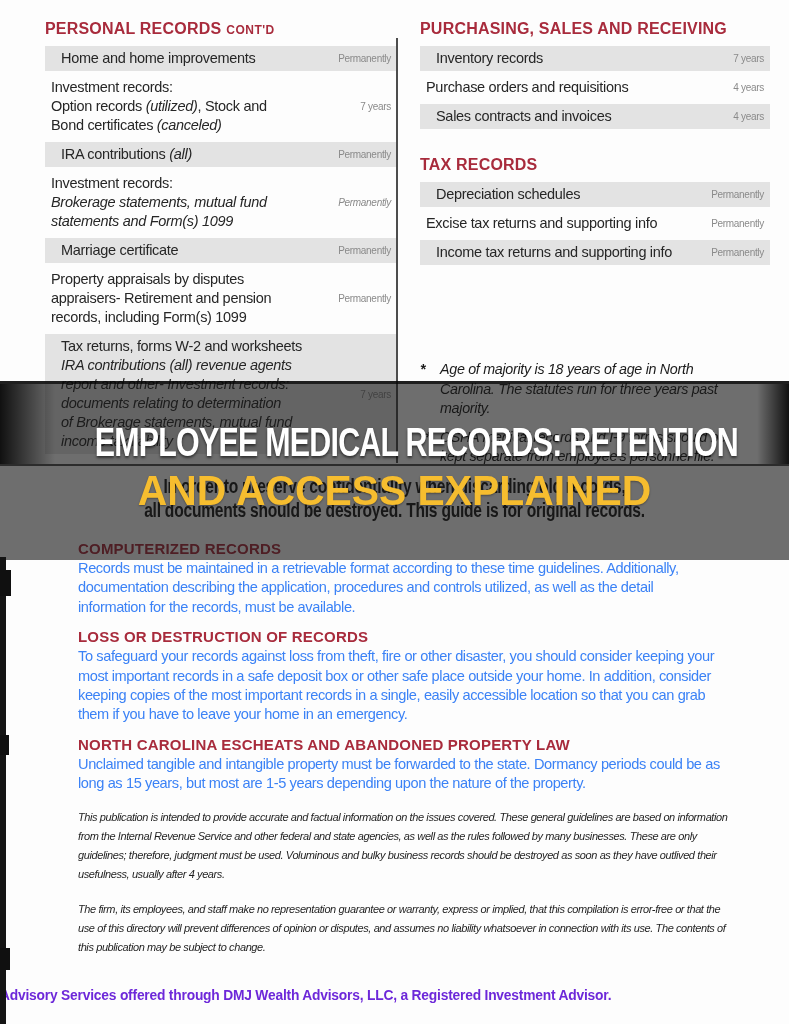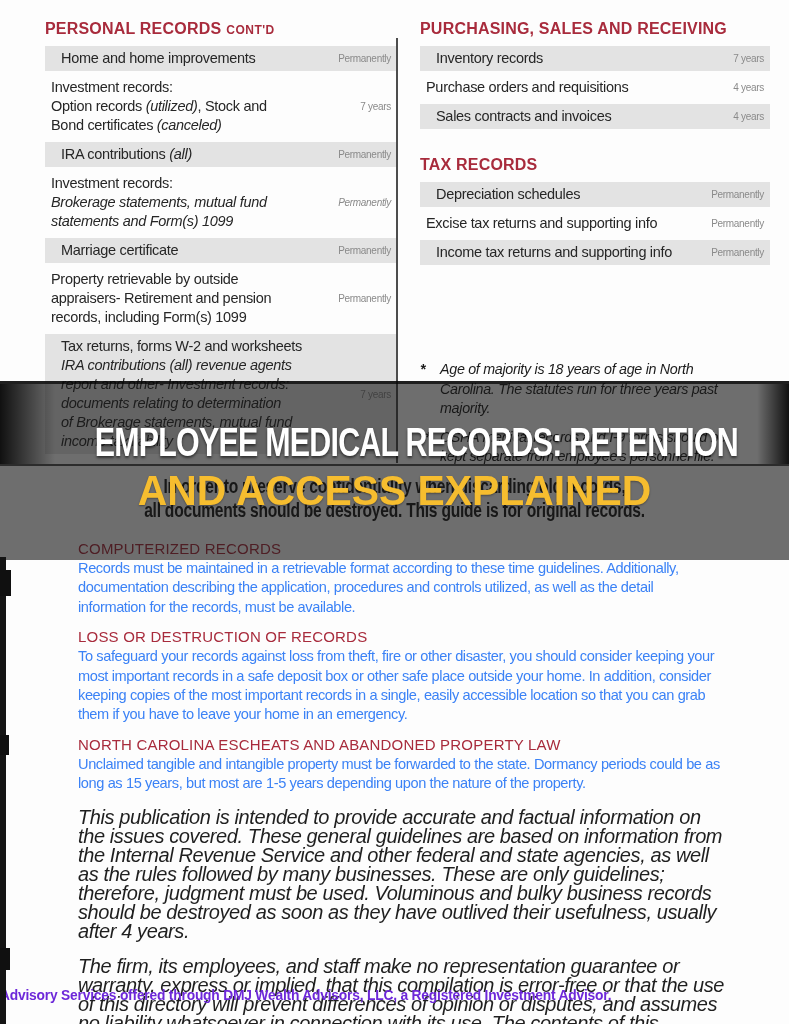--- a/index.html
+++ b/index.html
@@ -70,32 +70,32 @@
   }
   .notice{
     position:absolute; left:0; top:474px; width:789px; z-index:25;
     text-align:center; font-weight:bold; font-size:19.5px; line-height:24px;
     color:#181818; letter-spacing:-.3px;
   }
   .notice .nline{white-space:nowrap; transform:scaleX(.8); transform-origin:center;}
   
   .lower{position:absolute; left:78px; top:540px; width:650px;}
   .sec-heading{
-    font-weight:normal; font-size:15px; letter-spacing:.2px;
+    font-weight:bold; font-size:15px; letter-spacing:.2px;
     color:var(--heading-red,#a82b3c); margin:0 0 2px 0;
   }
   .sec-body{
     font-size:14.6px; line-height:19.4px; letter-spacing:-.4px;
     color:#3b82f6; margin:0 8px 11px 0;
   }
   .sec{margin-bottom:0;}
   .sec + .sec{margin-top:0;}
   .disclaimers{margin-top:14px;}
   .disclaimer{
-    font-style:italic; font-size:20px; line-height:19px; letter-spacing:-.4px;
+    font-style:italic; font-size:11px; line-height:19px; letter-spacing:-.4px;
     color:#1f1f1f; margin:0 0 16px 0;
   }
   .footer-line{
     position:absolute; left:0; top:988px; width:707px; text-align:left;
     font-weight:bold; font-size:13.8px; letter-spacing:-.2px; color:#6d28d9;
   }
   
   .edge-strip{position:absolute; left:0; top:557px; width:6px; height:467px; background:#141414; z-index:40;}
   .edge-nub{position:absolute; left:0; background:#101010; z-index:41;}
   .nub1{top:570px; width:11px; height:26px;}
@@ -141,21 +141,21 @@
           <div class="row-value it">Permanently</div>
         </div>
         <div class="row shaded">
           <div class="row-text">
             <div class="line"><span>Marriage certificate</span></div>
           </div>
           <div class="row-value">Permanently</div>
         </div>
         <div class="row">
           <div class="row-text">
-            <div class="line"><span>Property retrievable by outside</span></div>
+            <div class="line"><span>Property appraisals by disputes</span></div>
             <div class="line"><span>appraisers- Retirement and pension</span></div>
             <div class="line"><span>records, including Form(s) 1099</span></div>
           </div>
           <div class="row-value">Permanently</div>
         </div>
         <div class="row shaded">
           <div class="row-text">
             <div class="line"><span>Tax returns, forms W-2 and worksheets</span></div>
             <div class="line"><span class="it">IRA contributions (all) revenue agents</span></div>
             <div class="line"><span class="it">report and other- Investment records:</span></div>

